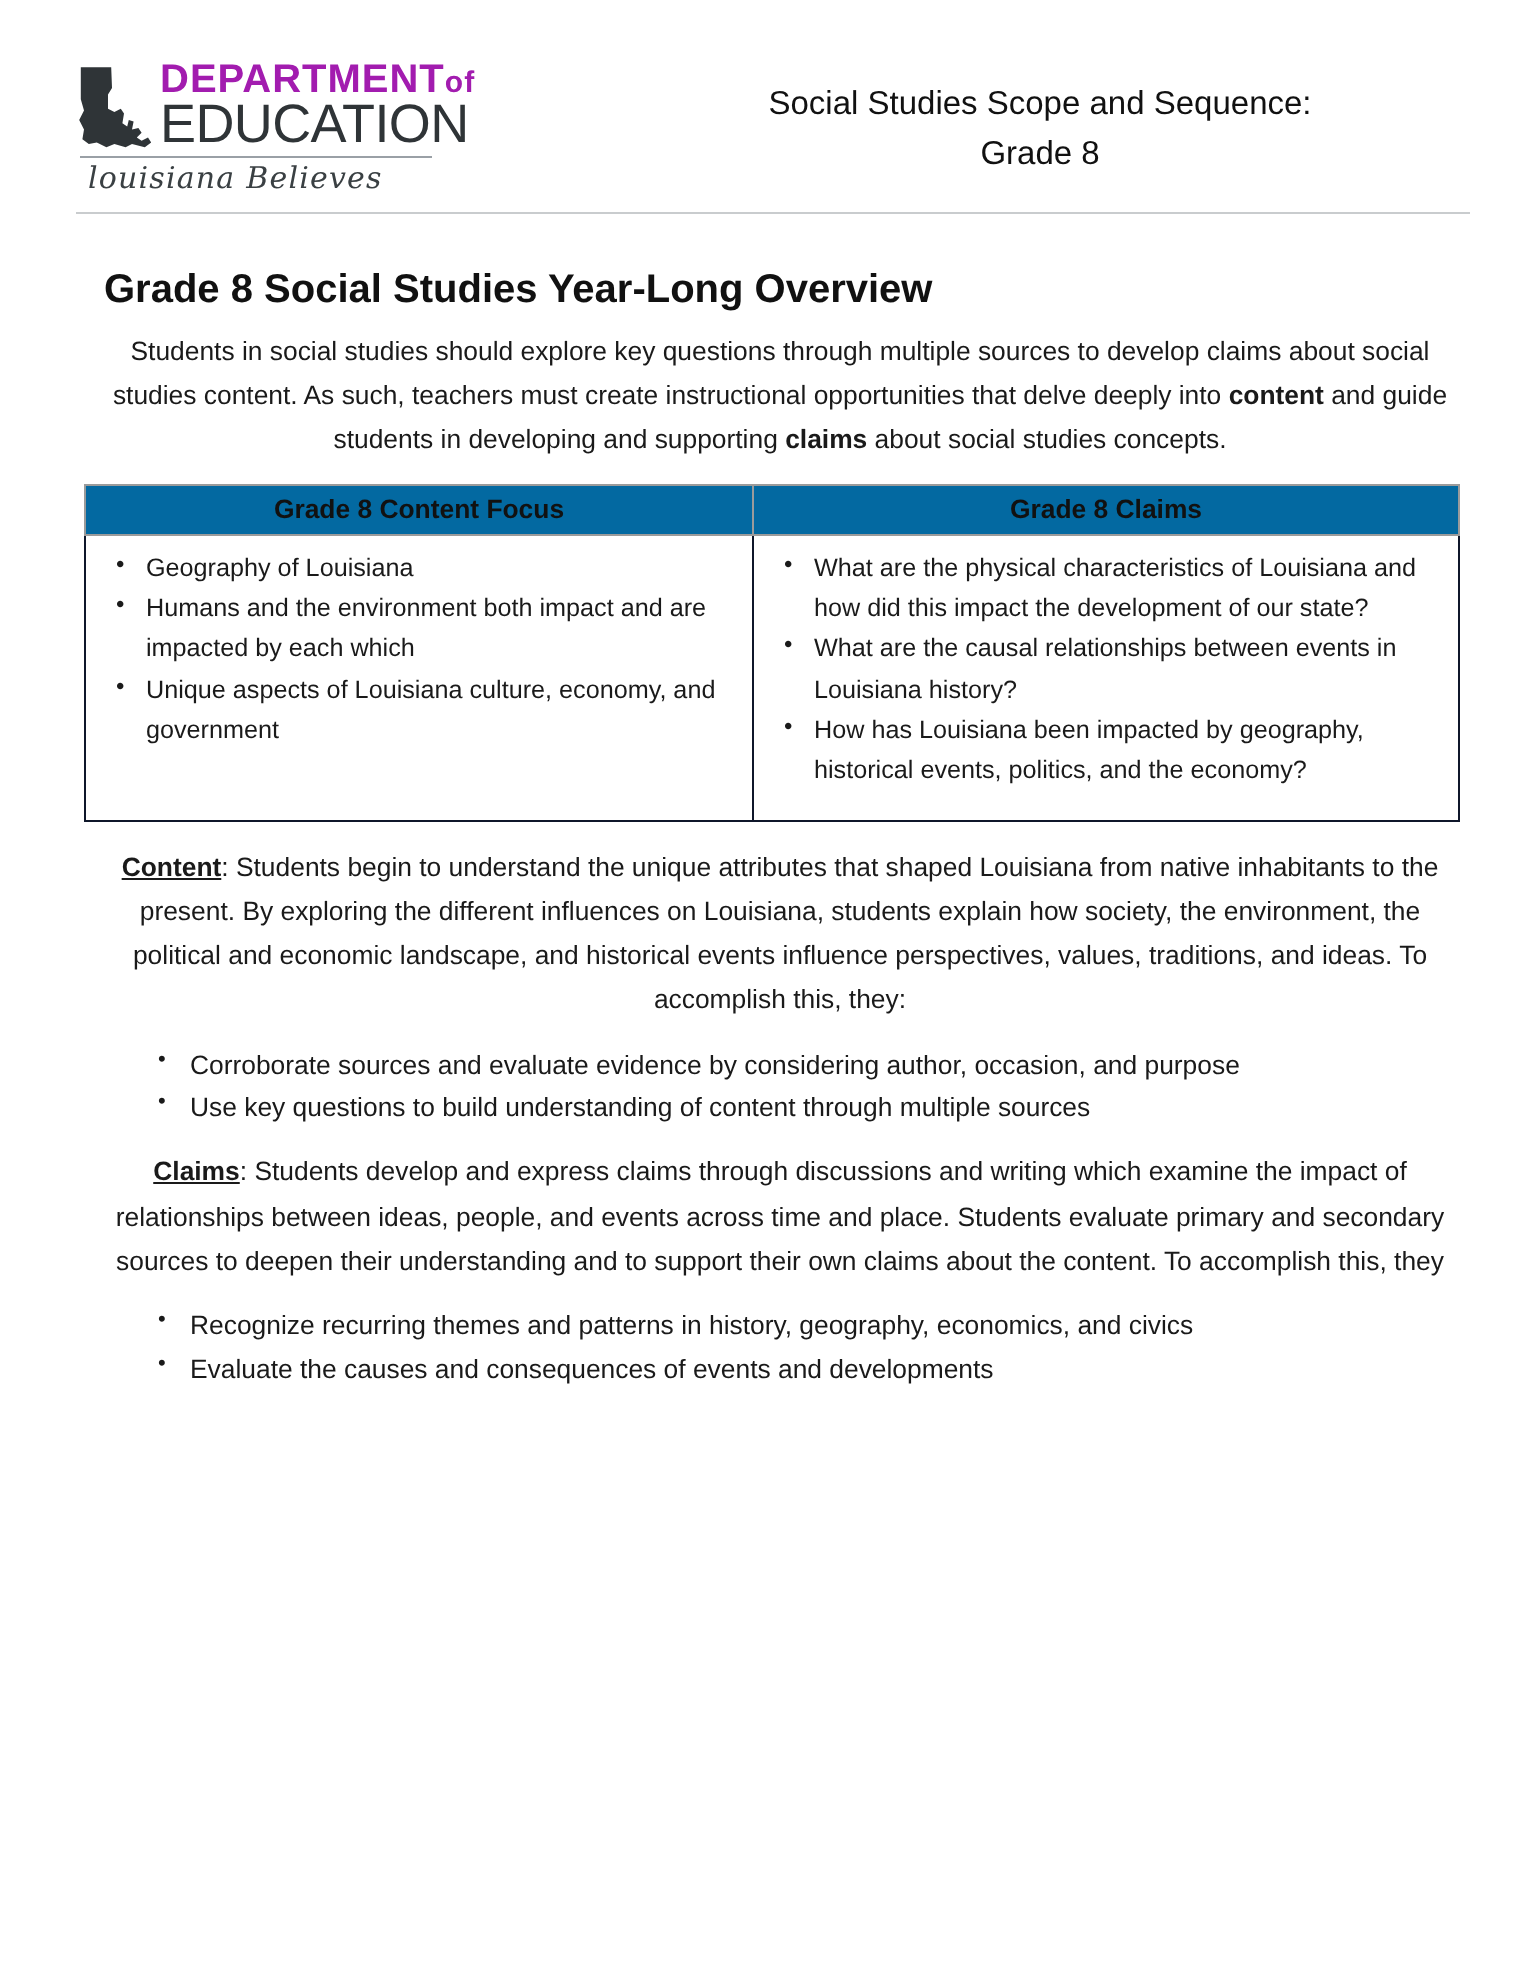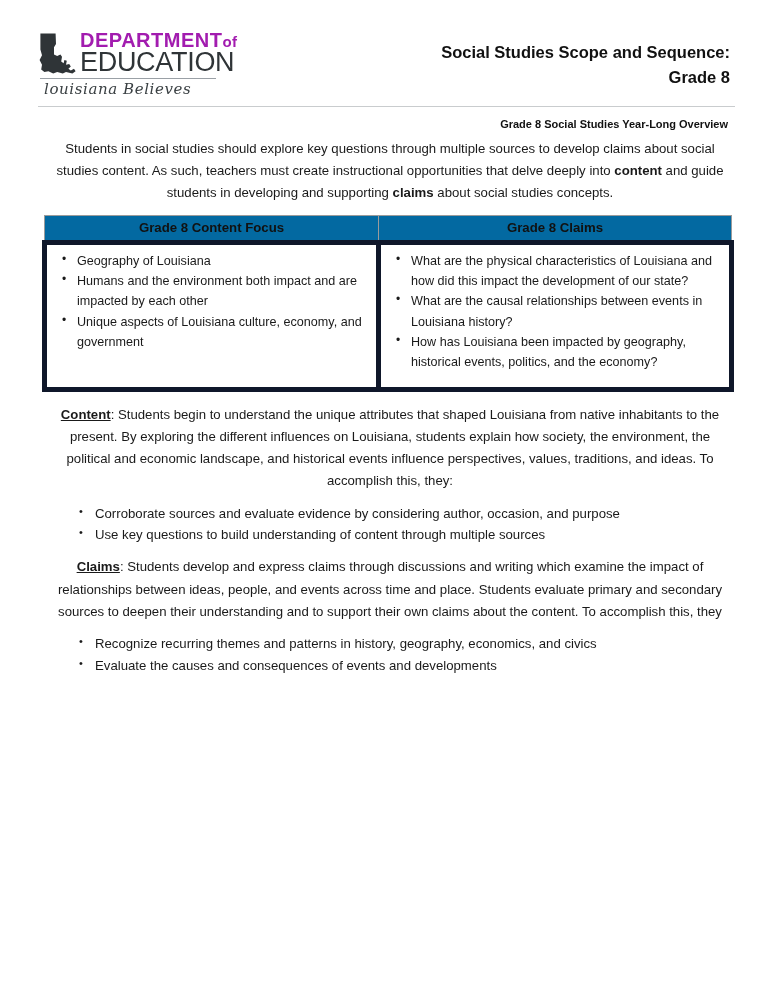--- a/index.html
+++ b/index.html
@@ -86,47 +86,47 @@
     margin-left: 6px;
     letter-spacing: 0.6px;
     white-space: nowrap;
   }
 
   .doc-title {
     position: absolute;
     right: 0;
     top: 10px;
     width: 420px;
-    text-align: right;
+    text-align: center;
     font-size: 16.5px;
-    font-weight: bold;
+    font-weight: normal;
     line-height: 1.52;
     color: #111;
   }
 
   .header-rule {
     position: absolute;
     top: 106px;
     left: 38px;
     right: 33px;
     border-top: 1.6px solid #c9ccce;
   }
 
   
   .content {
     position: absolute;
     top: 118px;
     left: 52px;
     width: 676px;
   }
   h2.section-title {
-    font-size: 11px;
-    font-weight: bold;
-    text-align: right;
-    margin: 0 0 8px 0;
+    font-size: 20px;
+    font-weight: bold;
+    text-align: left;
+    margin: 16px 0 8px 0;
     color: #111;
   }
   p.para {
     font-size: 13.2px;
     line-height: 1.68;
     margin: 0 0 10px 0;
     color: #1a1a1a;
     text-align: center;
   }
   .b { font-weight: bold; }
@@ -142,21 +142,21 @@
   table.focus-table th {
     background: #0369a1;
     border: 1px solid #9b9b9b;
     font-size: 13.2px;
     font-weight: bold;
     text-align: center;
     padding: 4px 4px 5px 4px;
     color: #111;
   }
   table.focus-table td {
-    border: 5px solid #0f172a;
+    border: 1px solid #0f172a;
     vertical-align: top;
     padding: 6px 8px 14px 8px;
   }
   table.focus-table col.c1 { width: 334px; }
   table.focus-table col.c2 { width: 353px; }
   ul.cell-list {
     margin: 0;
     padding: 0 0 0 22px;
     list-style: none;
   }
@@ -246,21 +246,21 @@
         <tr>
           <th>Grade 8 Content Focus</th>
           <th>Grade 8 Claims</th>
         </tr>
       </thead>
       <tbody>
         <tr>
           <td>
             <ul class="cell-list">
               <li>Geography of Louisiana</li>
-              <li>Humans and the environment both impact and are impacted by each other</li>
+              <li>Humans and the environment both impact and are impacted by each which</li>
               <li>Unique aspects of Louisiana culture, economy, and government</li>
             </ul>
           </td>
           <td>
             <ul class="cell-list">
               <li>What are the physical characteristics of Louisiana and how did this impact the development of our state?</li>
               <li>What are the causal relationships between events in Louisiana history?</li>
               <li>How has Louisiana been impacted by geography, historical events, politics, and the economy?</li>
             </ul>
           </td>

